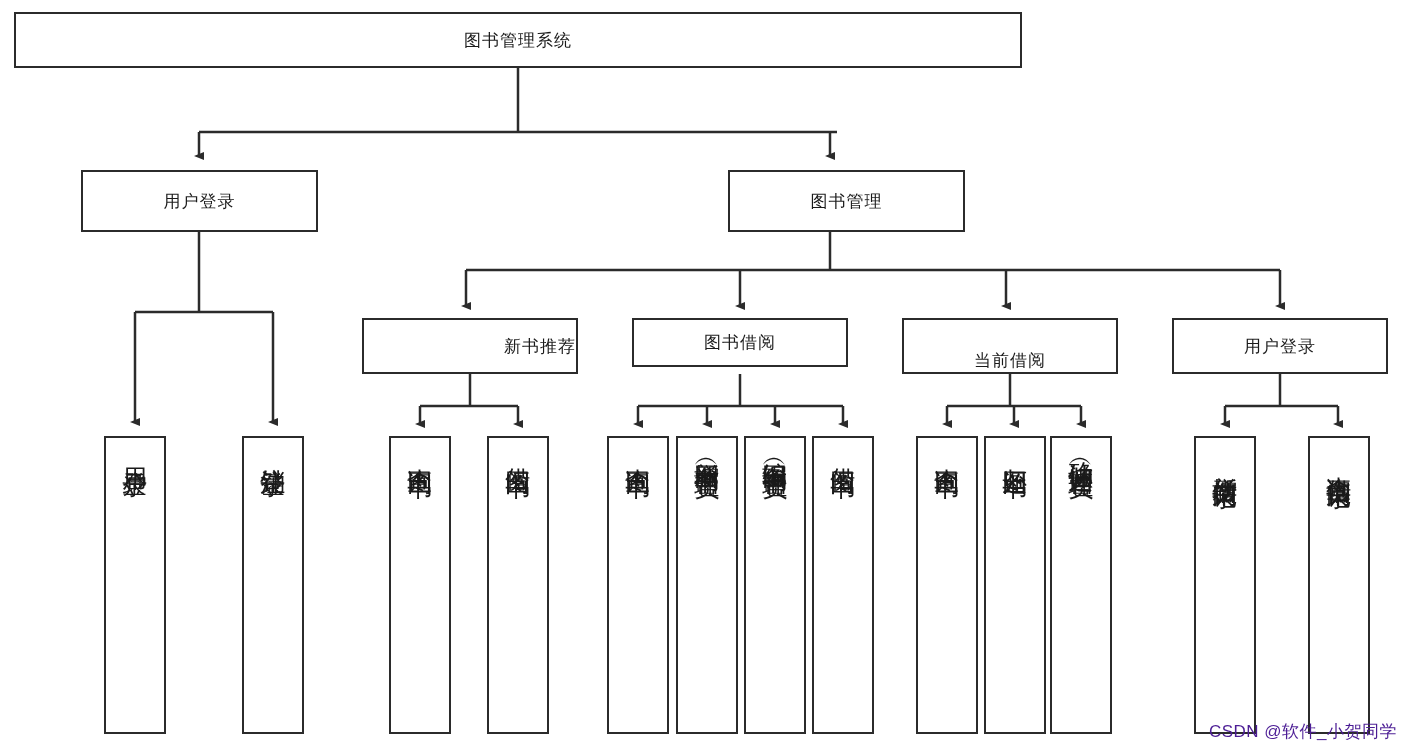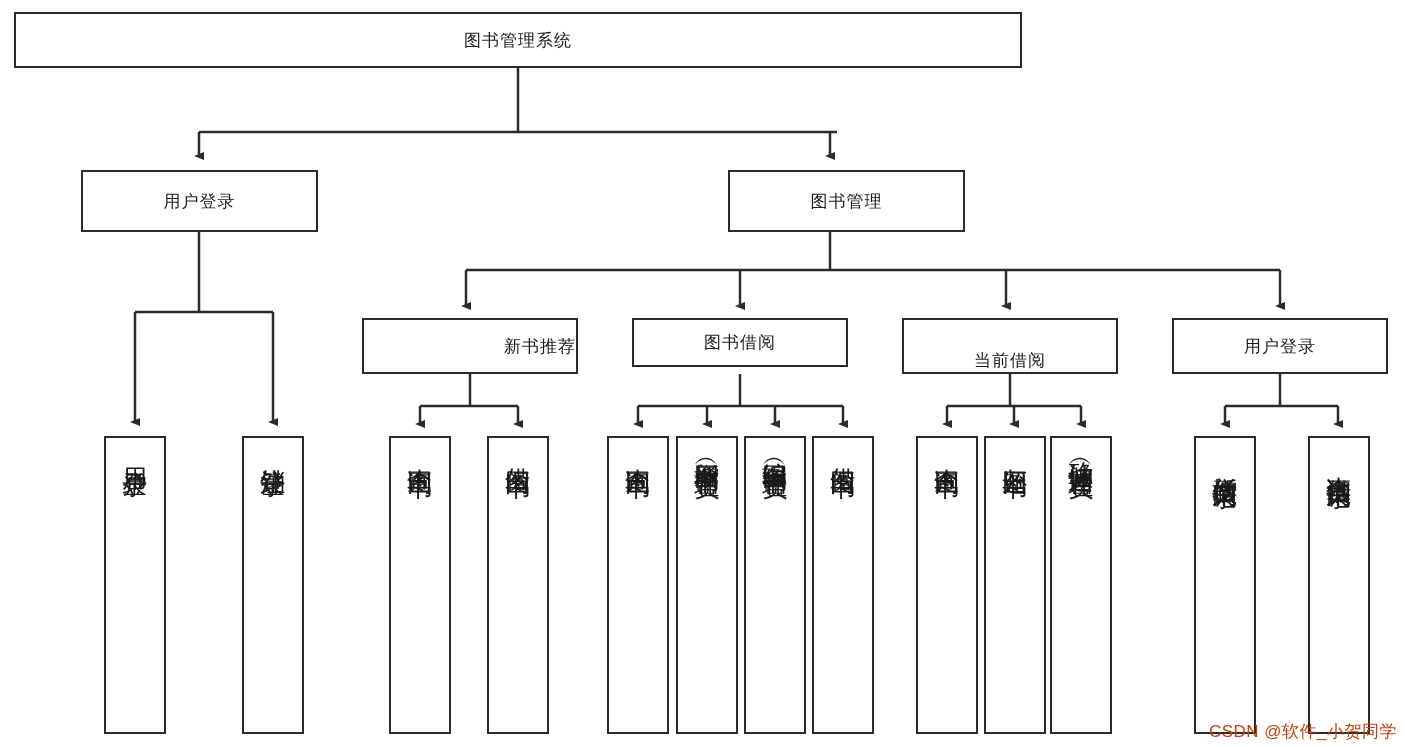--- a/index.html
+++ b/index.html
@@ -50,21 +50,21 @@
     font-size: 25px;
     line-height: 1.14;
     letter-spacing: 2px;
     white-space: nowrap;
   }
   .watermark {
     position: absolute;
     right: 8px;
     bottom: 4px;
     font-size: 17px;
-    color: #c2410c;
+    color: #4c1d95;
     letter-spacing: 0.5px;
     white-space: nowrap;
   }
 </style>
 </head>
 <body>
 
 <div id="canvas">
 
   <svg class="edges" viewBox="0 0 1405 747" xmlns="http://www.w3.org/2000/svg">

